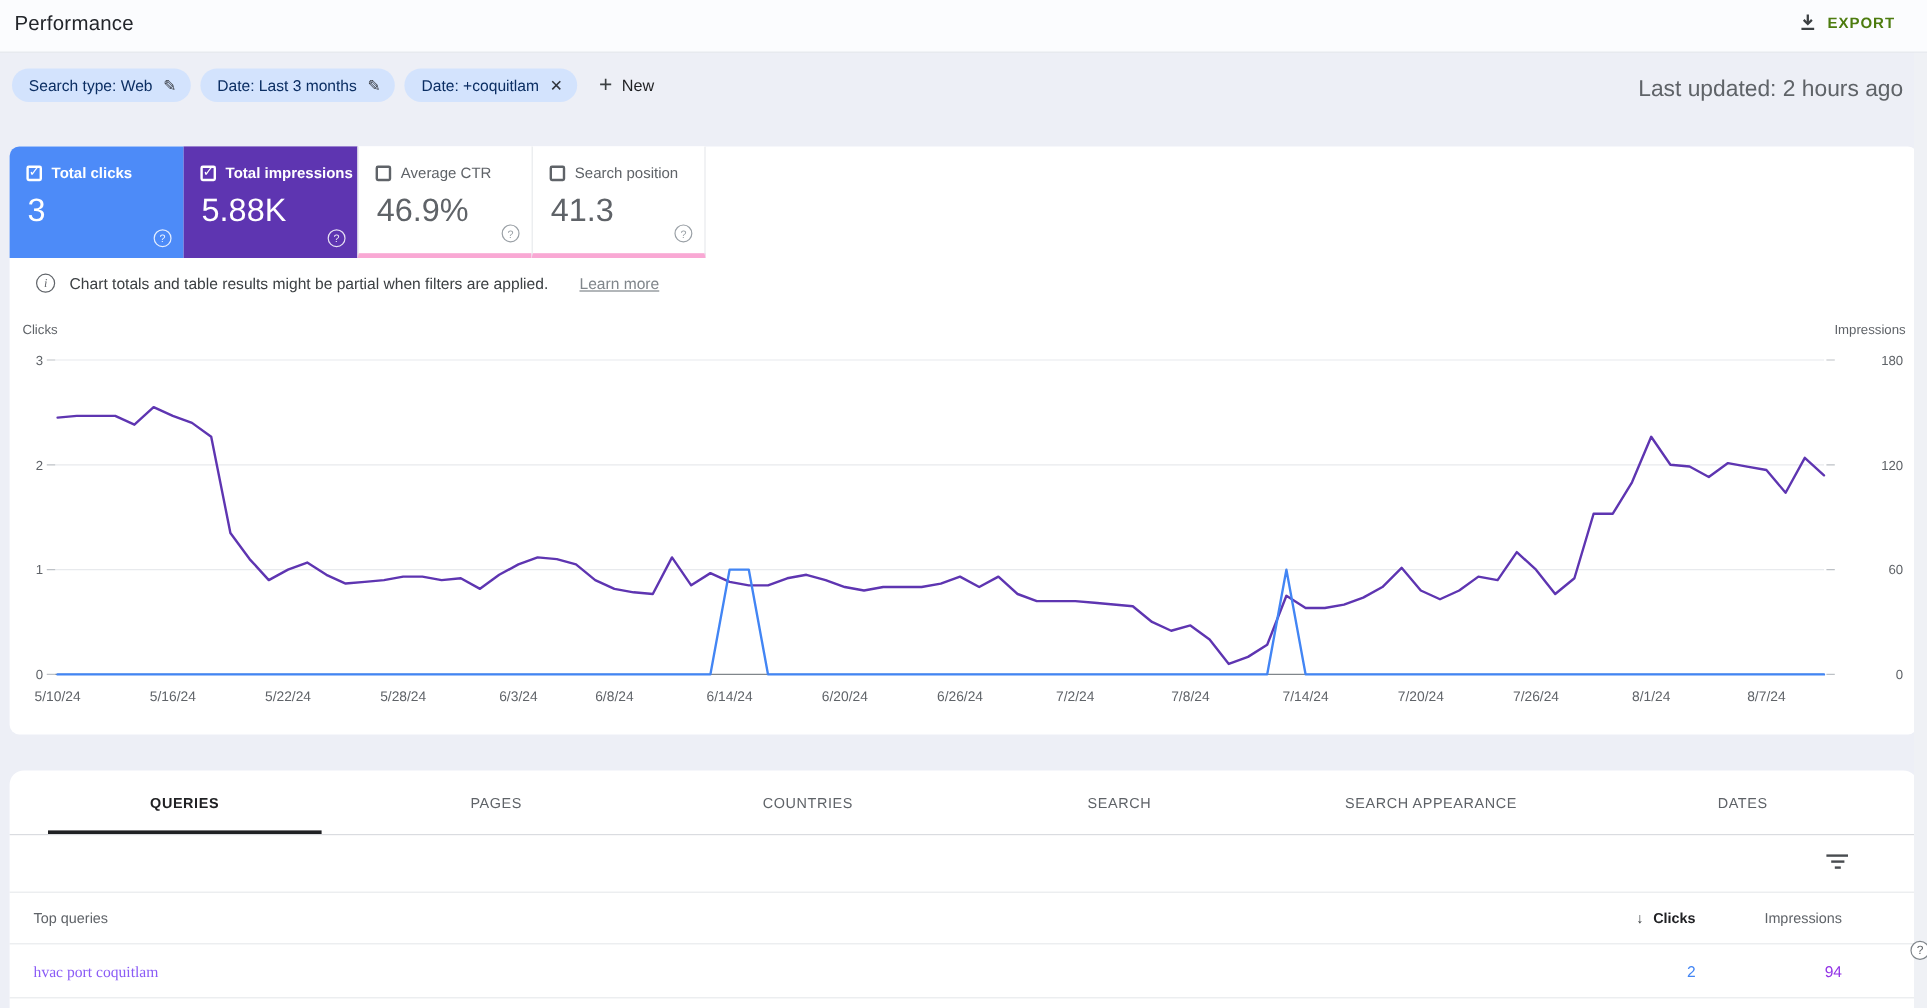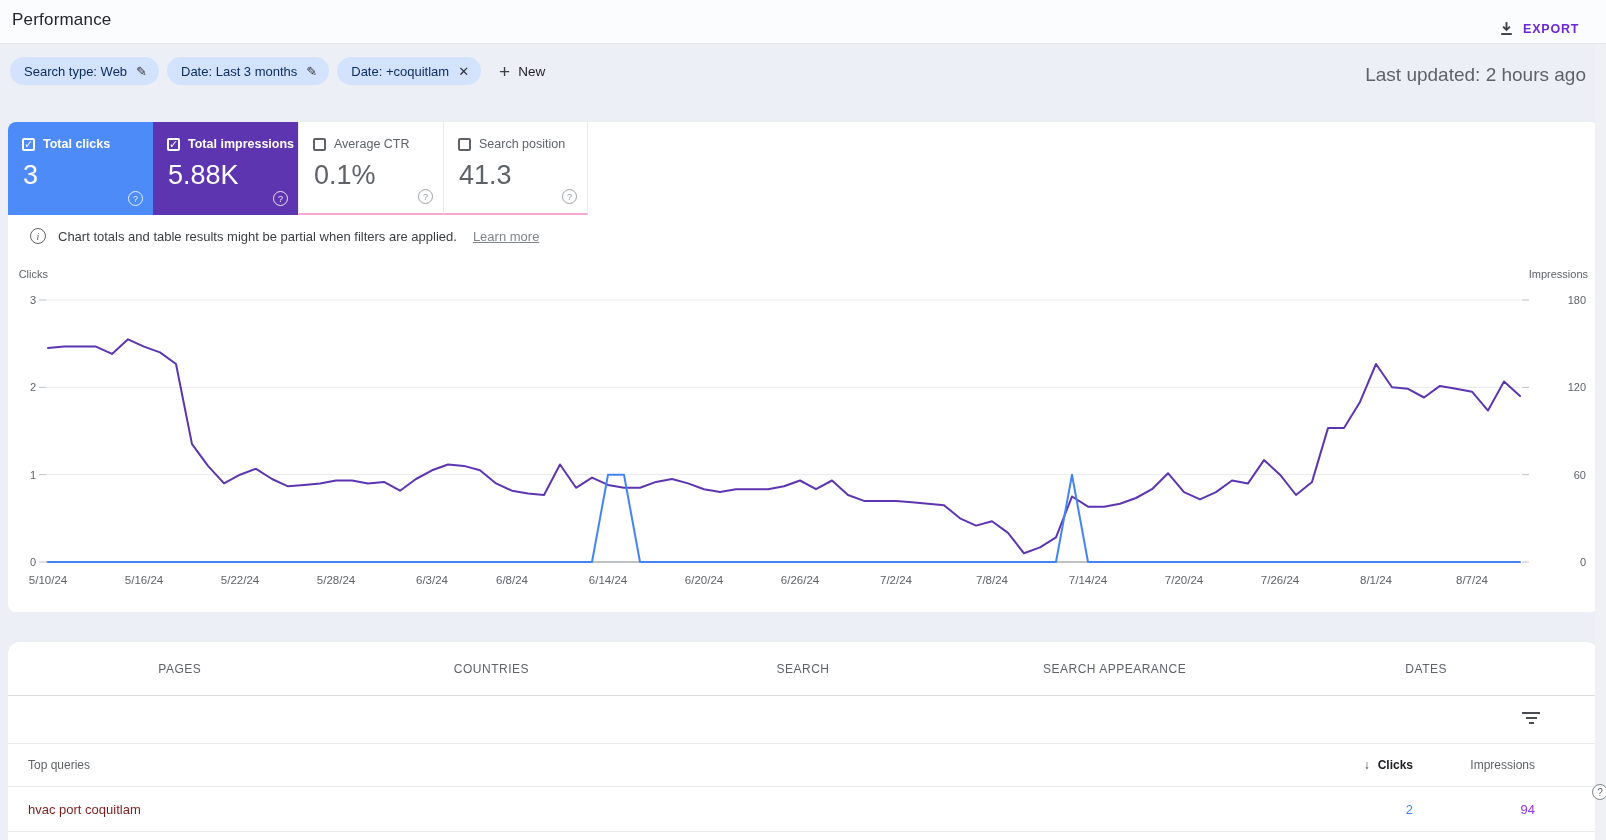--- a/index.html
+++ b/index.html
@@ -7,22 +7,22 @@
   body {
     position:relative; overflow:hidden;
     background:#edeff6;
     font-family:"Liberation Sans", sans-serif;
     color:#202124;
   }
   
   .topbar { position:absolute; top:0; left:0; width:1606px; height:44px;
     background:#fbfcfe; border-bottom:1px solid #e3e6ec; }
   .page-title { position:absolute; left:12px; top:10px; font-size:17px; color:#23262b; letter-spacing:.2px; }
-  .export-btn { position:absolute; left:1498px; top:20px; display:flex; align-items:center; gap:8px;
-    font-size:12.5px; font-weight:bold; letter-spacing:.8px; color:#6d28d9; cursor:pointer; white-space:nowrap; }
+  .export-btn { position:absolute; left:1498px; top:10px; display:flex; align-items:center; gap:8px;
+    font-size:12.5px; font-weight:bold; letter-spacing:.8px; color:#4d7c0f; cursor:pointer; white-space:nowrap; }
   .export-btn svg { display:block; }
   
   .chips-row { position:absolute; top:57px; left:10px; display:flex; align-items:center; gap:8px; }
   .chip { height:28px; border-radius:14px; background:#d3e3fd; color:#0b2e63;
     display:inline-flex; align-items:center; gap:9px; padding:0 12px 0 14px; font-size:13px; cursor:pointer; }
   .chip .chip-icon { font-size:13px; color:#30343b; }
   .new-btn { display:inline-flex; align-items:center; gap:8px; padding:0 10px; height:28px;
     font-size:13.5px; color:#1f2023; cursor:pointer; }
   .new-btn .plus { font-size:19px; line-height:1; color:#3c4043; }
   .last-updated { position:absolute; top:64px; right:20px; font-size:19px; color:#5f6368; }
@@ -30,61 +30,61 @@
     border:1.5px solid #5f6368; border-radius:50%; }
   
   .panel { position:absolute; left:8px; width:1590px; background:#fff; }
   .panel-1 { top:122px; height:490px; border-radius:8px; }
   .panel-2 { top:642px; height:198px; border-radius:12px 12px 0 0; }
   
   .cards { display:flex; }
   .card { width:145px; height:93px; position:relative; cursor:pointer; }
   .card-blue { background:#4d8bf8; border-top-left-radius:8px; color:#fff; }
   .card-purple { background:#5e35b1; color:#fff; }
-  .card-white { background:#fff; border-bottom:2px solid #f9a8d4; border-left:1px solid #e8eaed; }
+  .card-white { background:#fff; border-bottom:4px solid #f9a8d4; border-left:1px solid #e8eaed; }
   .card-white:last-child { border-right:1px solid #e8eaed; }
   .card-top { position:absolute; left:14px; top:15px; display:flex; align-items:center; gap:8px; }
   .cb { width:13px; height:13px; border-radius:2px; display:flex; align-items:center; justify-content:center;
     font-size:11px; line-height:1; flex:0 0 auto; }
   .cb-on { border:2px solid #fff; color:#fff; }
   .cb-off { border:2px solid #5f6368; color:transparent; }
   .card-label { font-size:12.5px; font-weight:bold; white-space:nowrap; }
   .card-white .card-label { color:#5f6368; font-weight:normal; }
   .card-value { position:absolute; left:15px; top:38px; font-size:27px; }
   .card-white .card-value { color:#5f6368; }
   .help-dot { position:absolute; right:10px; bottom:9px; width:15px; height:15px; border-radius:50%;
     display:flex; align-items:center; justify-content:center; font-size:9px; }
   .card-blue .help-dot, .card-purple .help-dot { border:1.2px solid rgba(255,255,255,.85); color:rgba(255,255,255,.9); }
   .card-white .help-dot { border:1.2px solid #9aa0a6; color:#9aa0a6; }
   
   .notice { position:absolute; left:22px; top:106px; display:flex; align-items:center; gap:12px; }
   .info-dot { width:16px; height:16px; border-radius:50%; border:1.5px solid #5f6368; color:#5f6368;
     display:flex; align-items:center; justify-content:center; font-size:10px; font-style:italic; font-family:"Liberation Serif", serif; }
   .notice-text { font-size:13px; color:#3c4043; }
-  .notice-link { font-size:13px; color:#80868b; text-decoration:underline; cursor:pointer; margin-left:4px; }
+  .notice-link { font-size:13px; color:#80868b; text-decoration:underline; cursor:pointer; margin-left:14px; }
   
   .chart-wrap { position:absolute; left:0; top:140px; width:1590px; }
   
   .tabs { display:flex; height:54px; border-bottom:1px solid #dadce0; padding:0 16px; position:relative; }
   .tab { flex:1; display:flex; align-items:center; justify-content:center; position:relative;
     font-size:12px; letter-spacing:.5px; color:#5f6368; cursor:pointer; }
   .tab.active { color:#202124; font-weight:bold; }
   .tab-underline { position:absolute; bottom:0; left:6%; width:88%; height:3px; background:#202124; }
   
   .filter-row { height:48px; position:relative; border-bottom:1px solid #e8eaed; }
   .funnel { position:absolute; right:58px; top:16px; width:18px; height:14px; cursor:pointer; }
   .funnel i { display:block; height:2px; background:#494c50; margin:0 auto 3px; }
   .funnel i:nth-child(1){ width:18px; } .funnel i:nth-child(2){ width:11px; } .funnel i:nth-child(3){ width:5px; }
   .thead { height:43px; position:relative; border-bottom:1px solid #e8eaed; font-size:12px; }
   .thead .col-query { position:absolute; left:20px; top:14px; color:#5f6368; }
   .col-clicks-h { position:absolute; right:185px; top:14px; color:#202124; font-weight:bold; white-space:nowrap; }
   .col-clicks-h .sort-arrow { color:#3c4043; font-weight:normal; margin-right:8px; }
   .col-impr-h { position:absolute; right:63px; top:14px; color:#5f6368; }
   .trow { height:45px; position:relative; border-bottom:1px solid #e8eaed; font-size:13px; cursor:pointer; }
-  .trow .cell-query { position:absolute; left:20px; top:15px; color:#7f1d1d; }
+  .trow .cell-query { position:absolute; left:20px; top:15px; color:#8b5cf6;font-family:Liberation Serif, serif; }
   .trow .cell-clicks { position:absolute; right:185px; top:15px; color:#4285f4; }
   .trow .cell-impr { position:absolute; right:63px; top:15px; color:#9334e6; }
   
   .scroll-gutter { position:absolute; left:1595px; top:44px; width:11px; height:796px; background:#eff1f5; }
   .float-help { position:absolute; left:1592px; top:784px; width:16px; height:16px; border-radius:50%;
     border:1.5px solid #80868b; color:#5f6368; display:flex; align-items:center; justify-content:center;
     font-size:10px; background:#fff; cursor:pointer; }
 </style>
 </head>
 <body>
@@ -140,21 +140,21 @@
         <span class="card-label">Total impressions</span>
       </div>
       <div class="card-value">5.88K</div>
       <div class="help-dot">?</div>
     </div>
     <div class="card card-white">
       <div class="card-top">
         <span class="cb cb-off"></span>
         <span class="card-label">Average CTR</span>
       </div>
-      <div class="card-value">0.1%</div>
+      <div class="card-value">46.9%</div>
       <div class="help-dot">?</div>
     </div>
     <div class="card card-white">
       <div class="card-top">
         <span class="cb cb-off"></span>
         <span class="card-label">Search position</span>
       </div>
       <div class="card-value">41.3</div>
       <div class="help-dot">?</div>
     </div>
@@ -207,20 +207,24 @@
         <text x="1368" y="322" text-anchor="middle" fill="#5f6368" font-size="11.5">8/1/24</text>
         <text x="1464" y="322" text-anchor="middle" fill="#5f6368" font-size="11.5">8/7/24</text>
         <polyline points="40.0,86.0 56.0,84.6 72.0,84.6 88.0,84.6 104.0,91.9 120.0,77.3 136.0,84.6 152.0,90.4 168.0,102.0 184.0,182.1 200.0,203.9 216.0,221.4 232.0,212.7 248.0,206.8 264.0,217.0 280.0,224.3 296.0,222.9 312.0,221.4 328.0,218.5 344.0,218.5 360.0,221.4 376.0,219.9 392.0,228.7 408.0,217.0 424.0,208.3 440.0,202.5 456.0,203.9 472.0,208.3 488.0,221.4 504.0,228.7 520.0,231.6 536.0,233.0 552.0,202.5 568.0,225.8 584.0,215.6 600.0,222.9 616.0,225.8 632.0,225.8 648.0,219.9 664.0,217.0 680.0,221.4 696.0,227.2 712.0,230.1 728.0,227.2 744.0,227.2 760.0,227.2 776.0,224.3 792.0,218.5 808.0,227.2 824.0,218.5 840.0,233.0 856.0,238.9 872.0,238.9 888.0,238.9 904.0,240.3 920.0,241.8 936.0,243.2 952.0,256.3 968.0,263.6 984.0,259.2 1000.0,270.9 1016.0,291.3 1032.0,285.4 1048.0,275.3 1064.0,234.5 1080.0,244.7 1096.0,244.7 1112.0,241.8 1128.0,236.0 1144.0,227.2 1160.0,211.2 1176.0,230.1 1192.0,237.4 1208.0,230.1 1224.0,218.5 1240.0,221.4 1256.0,198.1 1272.0,212.7 1288.0,233.0 1304.0,219.9 1320.0,166.1 1336.0,166.1 1352.0,139.9 1368.0,102.0 1384.0,125.3 1400.0,126.8 1416.0,135.5 1432.0,123.9 1448.0,126.8 1464.0,129.7 1480.0,148.6 1496.0,119.5 1512.0,134.1" fill="none" stroke="#5e35b1" stroke-width="2" stroke-linejoin="round" stroke-linecap="round"></polyline>
         <polyline points="40.0,300.0 56.0,300.0 72.0,300.0 88.0,300.0 104.0,300.0 120.0,300.0 136.0,300.0 152.0,300.0 168.0,300.0 184.0,300.0 200.0,300.0 216.0,300.0 232.0,300.0 248.0,300.0 264.0,300.0 280.0,300.0 296.0,300.0 312.0,300.0 328.0,300.0 344.0,300.0 360.0,300.0 376.0,300.0 392.0,300.0 408.0,300.0 424.0,300.0 440.0,300.0 456.0,300.0 472.0,300.0 488.0,300.0 504.0,300.0 520.0,300.0 536.0,300.0 552.0,300.0 568.0,300.0 584.0,300.0 600.0,212.7 616.0,212.7 632.0,300.0 648.0,300.0 664.0,300.0 680.0,300.0 696.0,300.0 712.0,300.0 728.0,300.0 744.0,300.0 760.0,300.0 776.0,300.0 792.0,300.0 808.0,300.0 824.0,300.0 840.0,300.0 856.0,300.0 872.0,300.0 888.0,300.0 904.0,300.0 920.0,300.0 936.0,300.0 952.0,300.0 968.0,300.0 984.0,300.0 1000.0,300.0 1016.0,300.0 1032.0,300.0 1048.0,300.0 1064.0,212.7 1080.0,300.0 1096.0,300.0 1112.0,300.0 1128.0,300.0 1144.0,300.0 1160.0,300.0 1176.0,300.0 1192.0,300.0 1208.0,300.0 1224.0,300.0 1240.0,300.0 1256.0,300.0 1272.0,300.0 1288.0,300.0 1304.0,300.0 1320.0,300.0 1336.0,300.0 1352.0,300.0 1368.0,300.0 1384.0,300.0 1400.0,300.0 1416.0,300.0 1432.0,300.0 1448.0,300.0 1464.0,300.0 1480.0,300.0 1496.0,300.0 1512.0,300.0" fill="none" stroke="#4285f4" stroke-width="2" stroke-linejoin="round" stroke-linecap="round"></polyline>
       </svg>
   </div>
 </div>
 
 <div class="panel panel-2">
   <div class="tabs">
+    <div class="tab active">
+      <span>QUERIES</span>
+      <span class="tab-underline"></span>
+    </div>
     <div class="tab">
       <span>PAGES</span>
     </div>
     <div class="tab">
       <span>COUNTRIES</span>
     </div>
     <div class="tab">
       <span>SEARCH</span>
     </div>
     <div class="tab">

